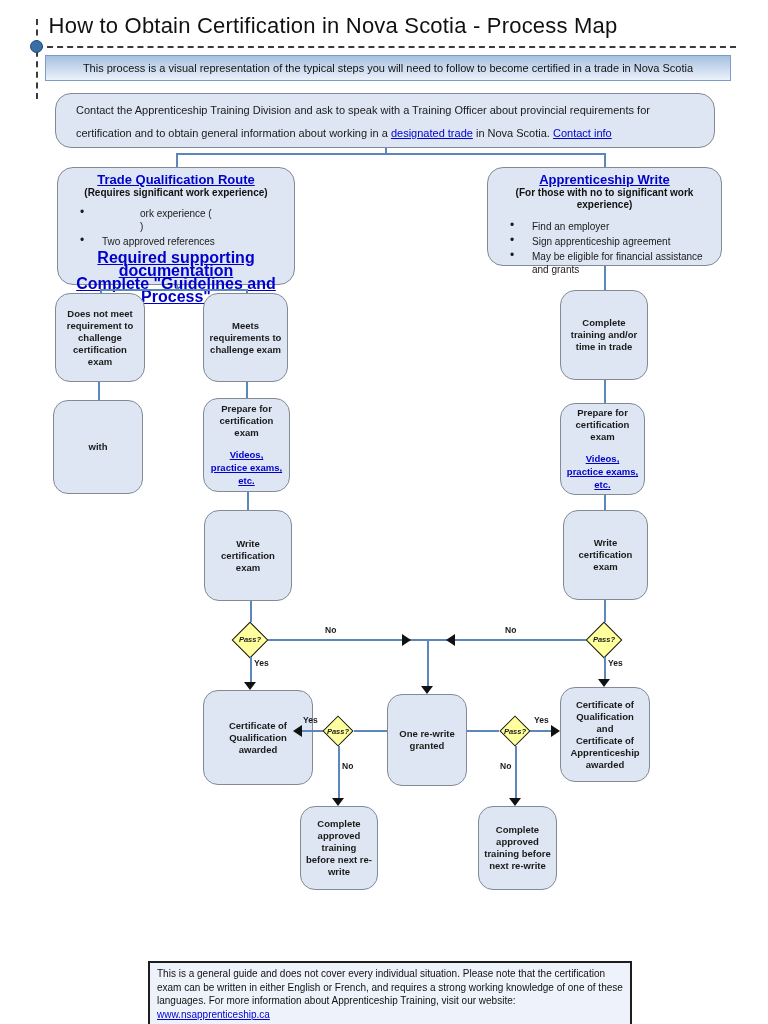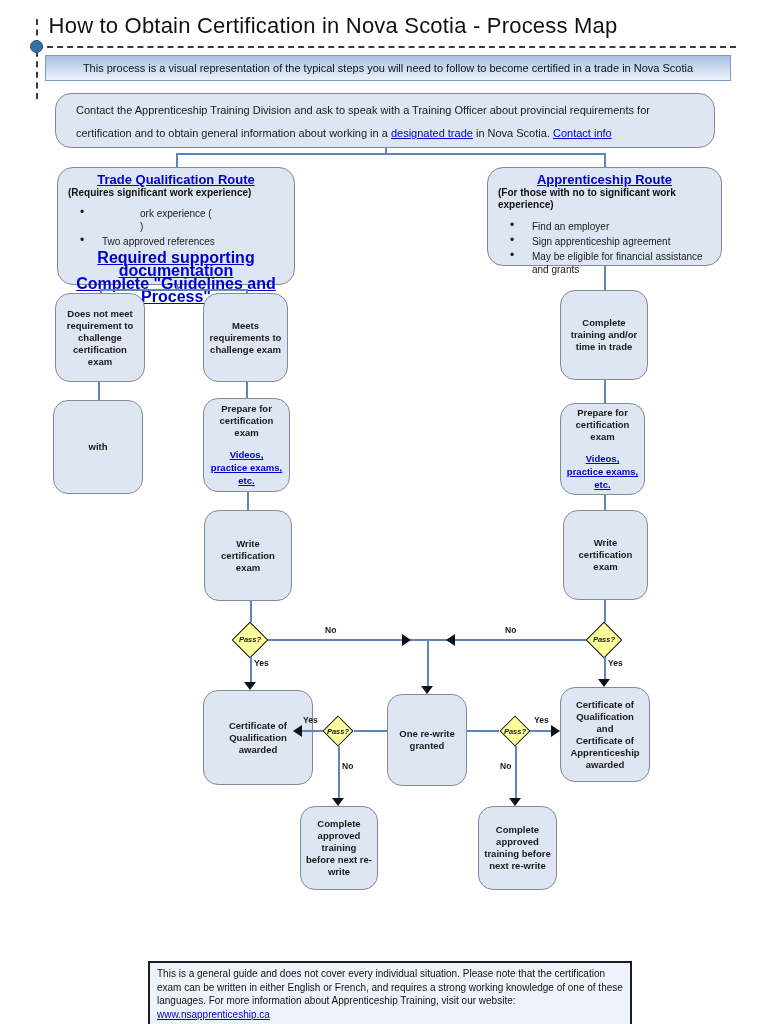--- a/index.html
+++ b/index.html
@@ -15,21 +15,21 @@
           background:linear-gradient(#a7c1df,#ecf2fc);border:1px solid #7a9cc6;
           box-sizing:border-box;text-align:center;font-size:11px;line-height:24px;color:#111;}
   .node{position:absolute;background:#dde6f2;border:1px solid #828a96;border-radius:15px;
         box-sizing:border-box;font-size:9.5px;font-weight:bold;line-height:12px;text-align:center;
         display:flex;flex-direction:column;align-items:center;justify-content:center;padding:4px 5px;}
   .contact{border-radius:16px;font-weight:400;font-size:11px;line-height:23px;text-align:left;
            padding:5px 20px;display:block;}
   .route{display:block;text-align:left;padding:6px 10px;border-radius:16px;}
   .route-title{display:block;text-align:center;font-size:13px;font-weight:bold;color:#0000cc;
                text-decoration:underline;}
-  .route-sub{display:block;font-size:10px;font-weight:bold;color:#111;margin-top:1px;}
+  .route-sub{display:block;text-align:center;font-size:10px;font-weight:bold;color:#111;margin-top:1px;}
   .bullets{margin:8px 0 0 0;padding:0;list-style:none;font-weight:400;font-size:10px;line-height:13px;}
   .bullets li{position:relative;padding-left:34px;margin-bottom:2px;}
   .bullets li:before{content:"\2022";position:absolute;left:12px;top:-1px;font-size:12px;}
   .indent-big{padding-left:72px !important;white-space:pre-line;}
   .route-links{display:block;text-align:center;font-size:16px;font-weight:bold;color:#0000cc;
                text-decoration:underline;line-height:13px;margin-top:3px;white-space:pre-line;}
   .link{color:#0000d4;text-decoration:underline;cursor:pointer;}
   .mini-links{display:block;margin-top:9px;font-size:9.5px;font-weight:bold;color:#0000cc;
               text-decoration:underline;white-space:pre-line;line-height:13px;cursor:pointer;}
   .vline,.hline{position:absolute;background:#5b87ba;}
@@ -79,21 +79,21 @@
     <ul class="bullets">
       <li class="indent-big">ork experience (
 )</li>
       <li>Two approved references</li>
     </ul>
     <span class="route-links">Required supporting documentation
 Complete "Guidelines and Process"</span>
   </div>
 
   <div class="node route" style="left:487px;top:167px;width:235px;height:99px;">
-    <span class="route-title">Apprenticeship Route</span>
+    <span class="route-title">Apprenticeship Write</span>
     <span class="route-sub">(For those with no to significant work experience)</span>
     <ul class="bullets" style="margin-top:9px;">
       <li>Find an employer</li>
       <li>Sign apprenticeship agreement</li>
       <li>May be eligible for financial assistance and grants</li>
     </ul>
   </div>
 
   <div class="vline" style="left:176px;top:285px;height:5px;"></div>
   <div class="hline" style="left:100px;top:289px;width:146px;"></div>

